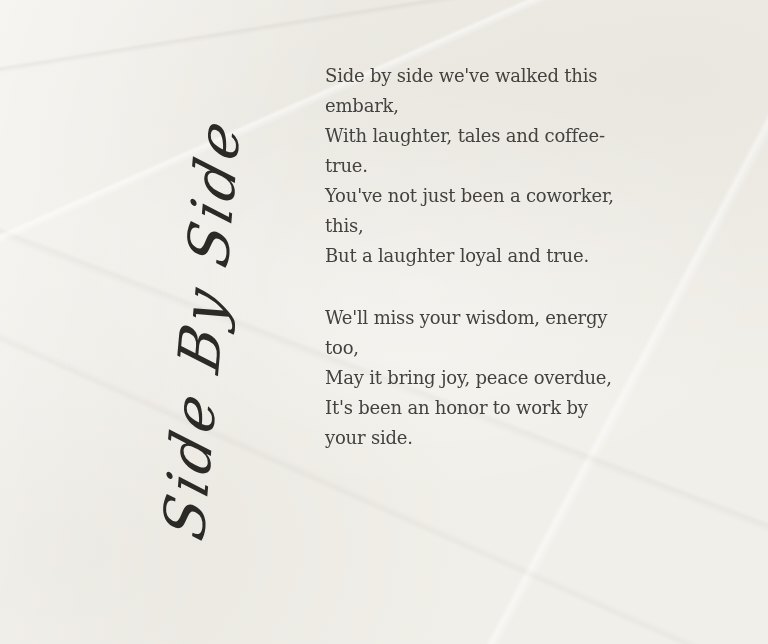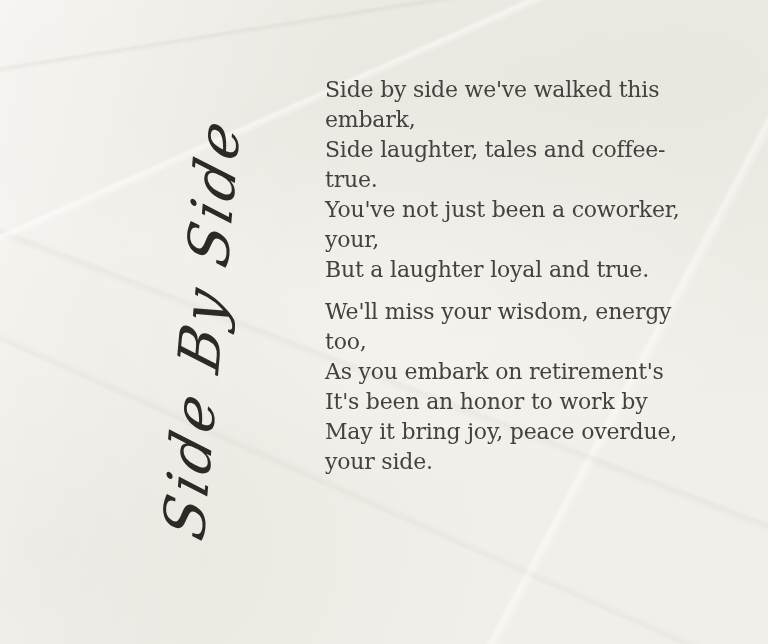--- a/index.html
+++ b/index.html
@@ -37,50 +37,49 @@
     font-family:"DejaVu Serif","Liberation Serif",serif;
     font-style:italic;
     font-size:58px;
     letter-spacing:4px;
     white-space:nowrap;
     color:var(--script-ink);
   }
 
   .poem{
     position:absolute;
-    left:325px; top:75px;
+    left:325px; top:61px;
     width:370px;
-    font-size:22px;
+    font-size:18px;
     letter-spacing:-0.2px;
     line-height:30px;
     color:var(--ink);
   }
-  .stanza + .stanza{margin-top:12px;}
+  .stanza + .stanza{margin-top:32px;}
   .poem-line{white-space:nowrap;}
 </style>
 </head>
 <body>
 
 <div class="paper">
 
   <div class="script-title">Side By Side</div>
 
   <div class="poem">
       <div class="stanza">
         <div class="poem-line">Side by side we've walked this</div>
         <div class="poem-line">embark,</div>
-        <div class="poem-line">Side laughter, tales and coffee-</div>
+        <div class="poem-line">With laughter, tales and coffee-</div>
         <div class="poem-line">true.</div>
         <div class="poem-line">You've not just been a coworker,</div>
-        <div class="poem-line">your,</div>
+        <div class="poem-line">this,</div>
         <div class="poem-line">But a laughter loyal and true.</div>
       </div>
       <div class="stanza">
         <div class="poem-line">We'll miss your wisdom, energy</div>
         <div class="poem-line">too,</div>
-        <div class="poem-line">As you embark on retirement's</div>
+        <div class="poem-line">May it bring joy, peace overdue,</div>
         <div class="poem-line">It's been an honor to work by</div>
-        <div class="poem-line">May it bring joy, peace overdue,</div>
         <div class="poem-line">your side.</div>
       </div>
     </div>
 
 </div>
 
 </body></html>

